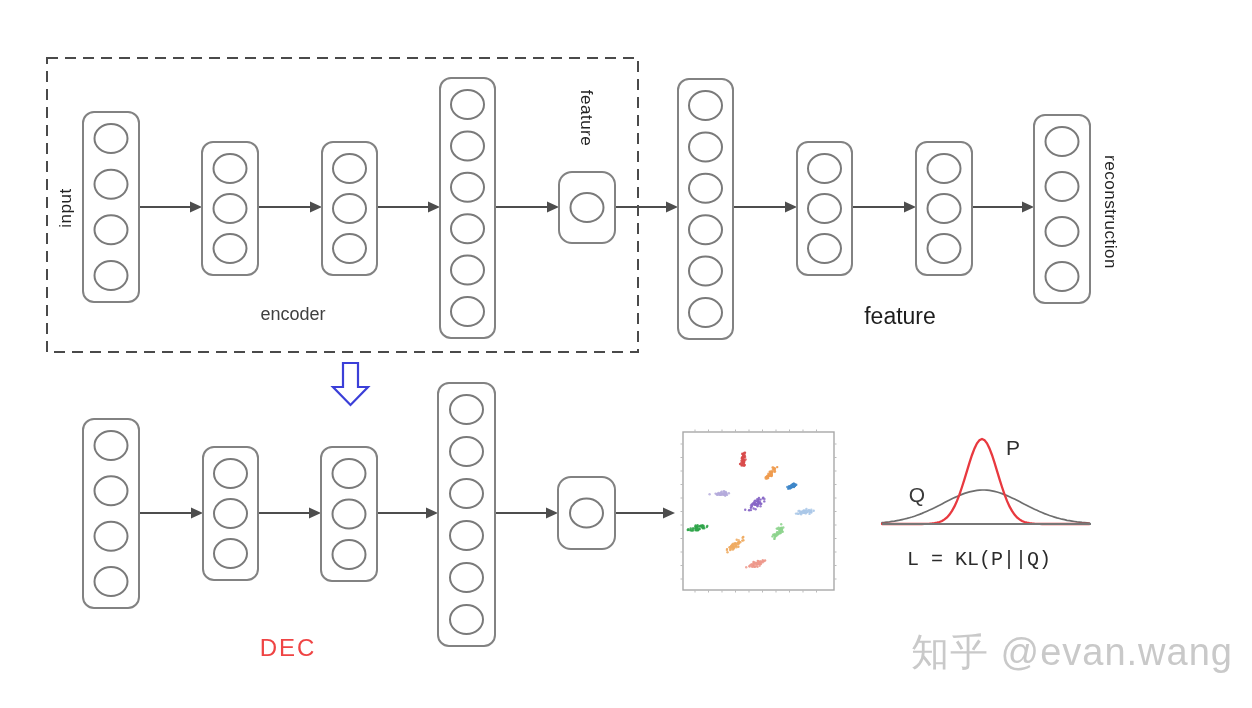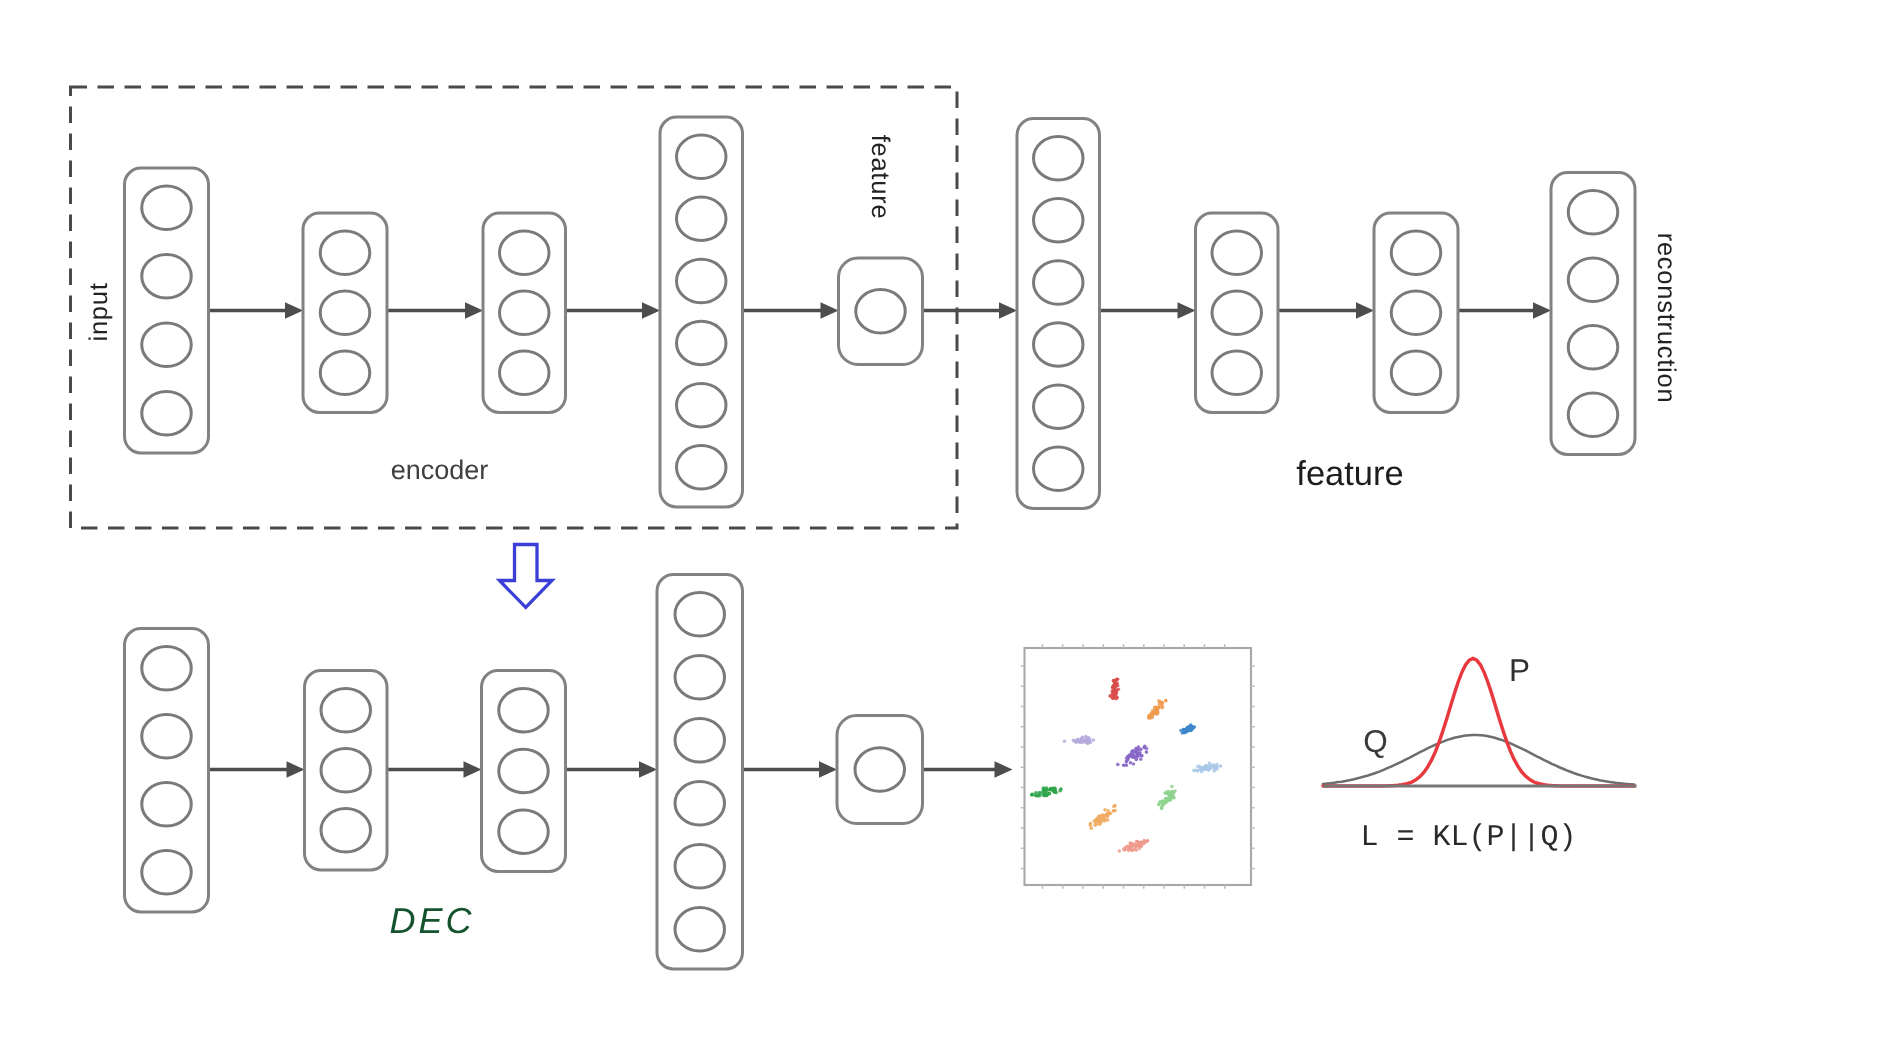--- a/index.html
+++ b/index.html
@@ -7,21 +7,21 @@
          font-family:"Liberation Sans",sans-serif;}
   #net-svg{position:absolute;left:0;top:0;}
   .lbl{position:absolute;transform:translate(-50%,-50%);color:#222222;white-space:nowrap;}
   .vlbl-up{transform:translate(-50%,-50%) rotate(-90deg);}
   .vlbl-down{transform:translate(-50%,-50%) rotate(90deg);}
   #input-label{left:66px;top:208px;font-size:17px;letter-spacing:.5px;}
   #feature-label{left:586px;top:118px;font-size:17px;letter-spacing:.5px;}
   #reconstruction-label{left:1110px;top:212px;font-size:17px;letter-spacing:.5px;}
   #encoder-label{left:293px;top:314px;font-size:18px;color:#404040;}
   #decoder-label{left:900px;top:316px;font-size:23px;color:#1d1d1d;}
-  #dec-label{left:288px;top:615px;font-size:24px;letter-spacing:2px;color:#14532d;font-style:italic;}
+  #dec-label{left:288px;top:648px;font-size:24px;letter-spacing:2px;color:#ef4444;}
   #q-label{left:917px;top:495px;font-size:21px;color:#3a3a3a;}
   #p-label{left:1013px;top:448px;font-size:21px;color:#2f2f2f;}
   #kl-loss-label{left:979px;top:559px;font-size:20px;color:#2b2b2b;font-family:Liberation Mono, monospace;}
   #watermark{left:1072px;top:652px;font-size:38px;color:#c9c9c9;letter-spacing:1px;}
 </style>
 </head>
 <body>
 
 <div id="stage">
   <svg id="net-svg" width="1252" height="708" viewBox="0 0 1252 708">
@@ -647,13 +647,14 @@
 
   <div class="lbl vlbl-up" id="input-label">input</div>
   <div class="lbl vlbl-down" id="feature-label">feature</div>
   <div class="lbl" id="encoder-label">encoder</div>
   <div class="lbl" id="decoder-label">feature</div>
   <div class="lbl vlbl-down" id="reconstruction-label">reconstruction</div>
   <div class="lbl" id="dec-label">DEC</div>
   <div class="lbl" id="q-label">Q</div>
   <div class="lbl" id="p-label">P</div>
   <div class="lbl" id="kl-loss-label">L = KL(P||Q)</div>
+  <div class="lbl" id="watermark">知乎 @evan.wang</div>
 </div>
 
 </body></html>

